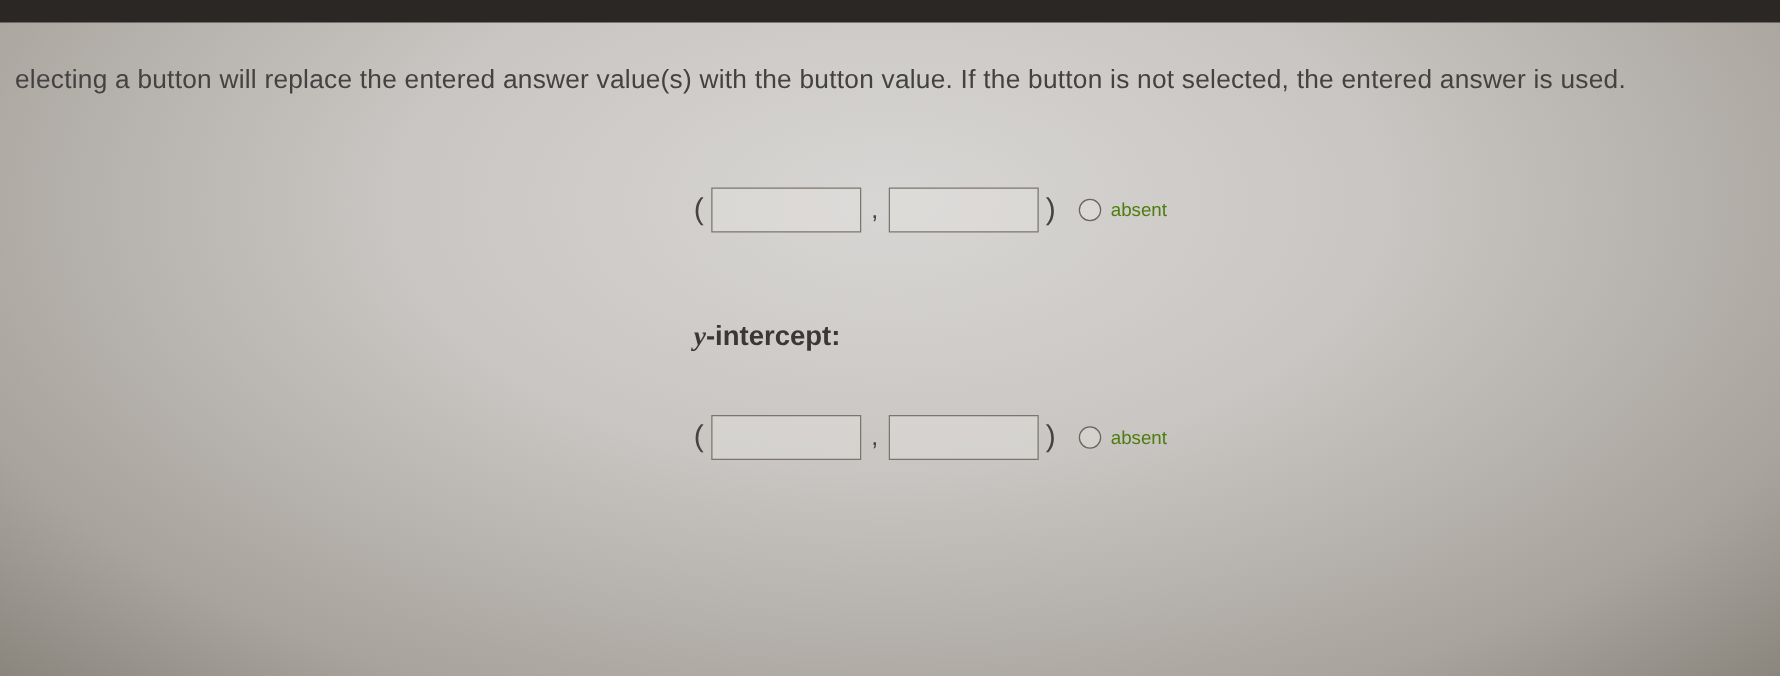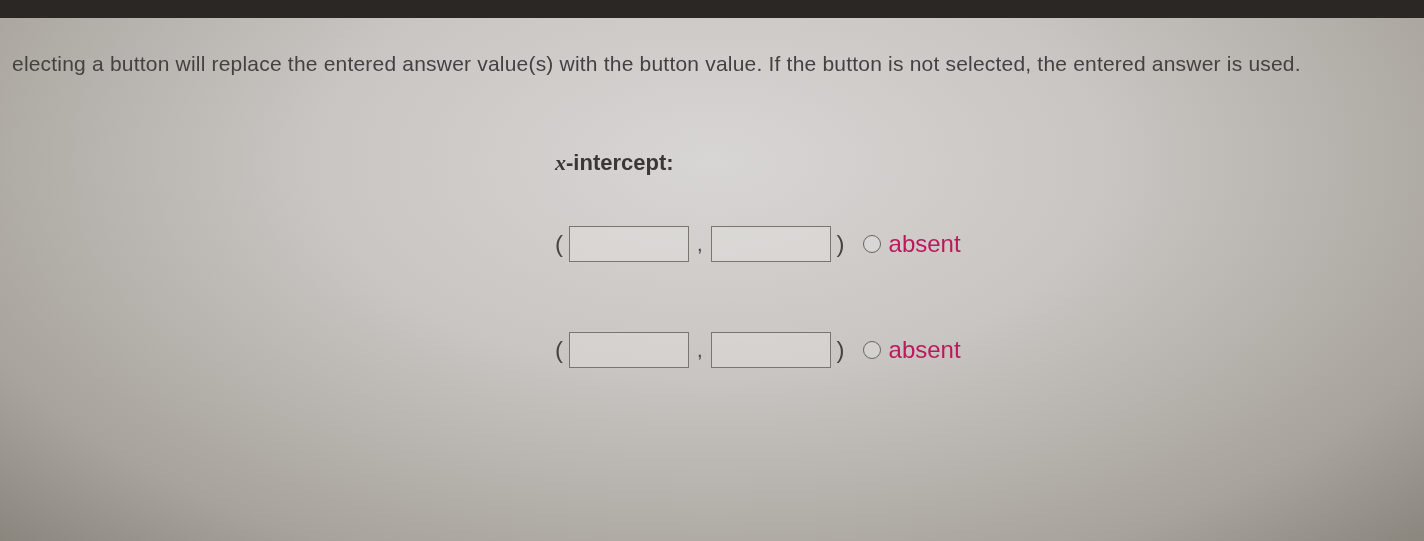--- a/index.html
+++ b/index.html
@@ -86,51 +86,51 @@
     .radio {
       width: 18px;
       height: 18px;
       border: 1.5px solid #6a655e;
       border-radius: 50%;
       background: rgba(240,238,235,0.3);
       cursor: pointer;
       display: inline-block;
     }
     .radio-label {
-      font-size: 24px;
-      color: #be185d;
+      font-size: 15px;
+      color: #4d7c0f;
     }
   </style>
 </head>
 <body>
 
 <div class="top-bar"></div>
 
 <div class="instruction">electing a button will replace the entered answer value(s) with the button value. If the button is not selected, the entered answer is used.</div>
 
 <div class="content">
 
   <div class="group">
-    <div class="label">
-      <span class="var">x</span><span>-intercept:</span>
-    </div>
     <div class="pair-row">
       <span class="paren">(</span>
       <input type="text" class="txt-input" value="" style="">
       <span class="comma">,</span>
       <input type="text" class="txt-input" value="" style="">
       <span class="paren">)</span>
       <div class="radio-wrap">
         <span class="radio"></span>
         <span class="radio-label">absent</span>
       </div>
     </div>
   </div>
 
   <div class="group">
+    <div class="label">
+      <span class="var">y</span><span>-intercept:</span>
+    </div>
     <div class="pair-row">
       <span class="paren">(</span>
       <input type="text" class="txt-input" value="" style="">
       <span class="comma">,</span>
       <input type="text" class="txt-input" value="" style="">
       <span class="paren">)</span>
       <div class="radio-wrap">
         <span class="radio"></span>
         <span class="radio-label">absent</span>
       </div>

